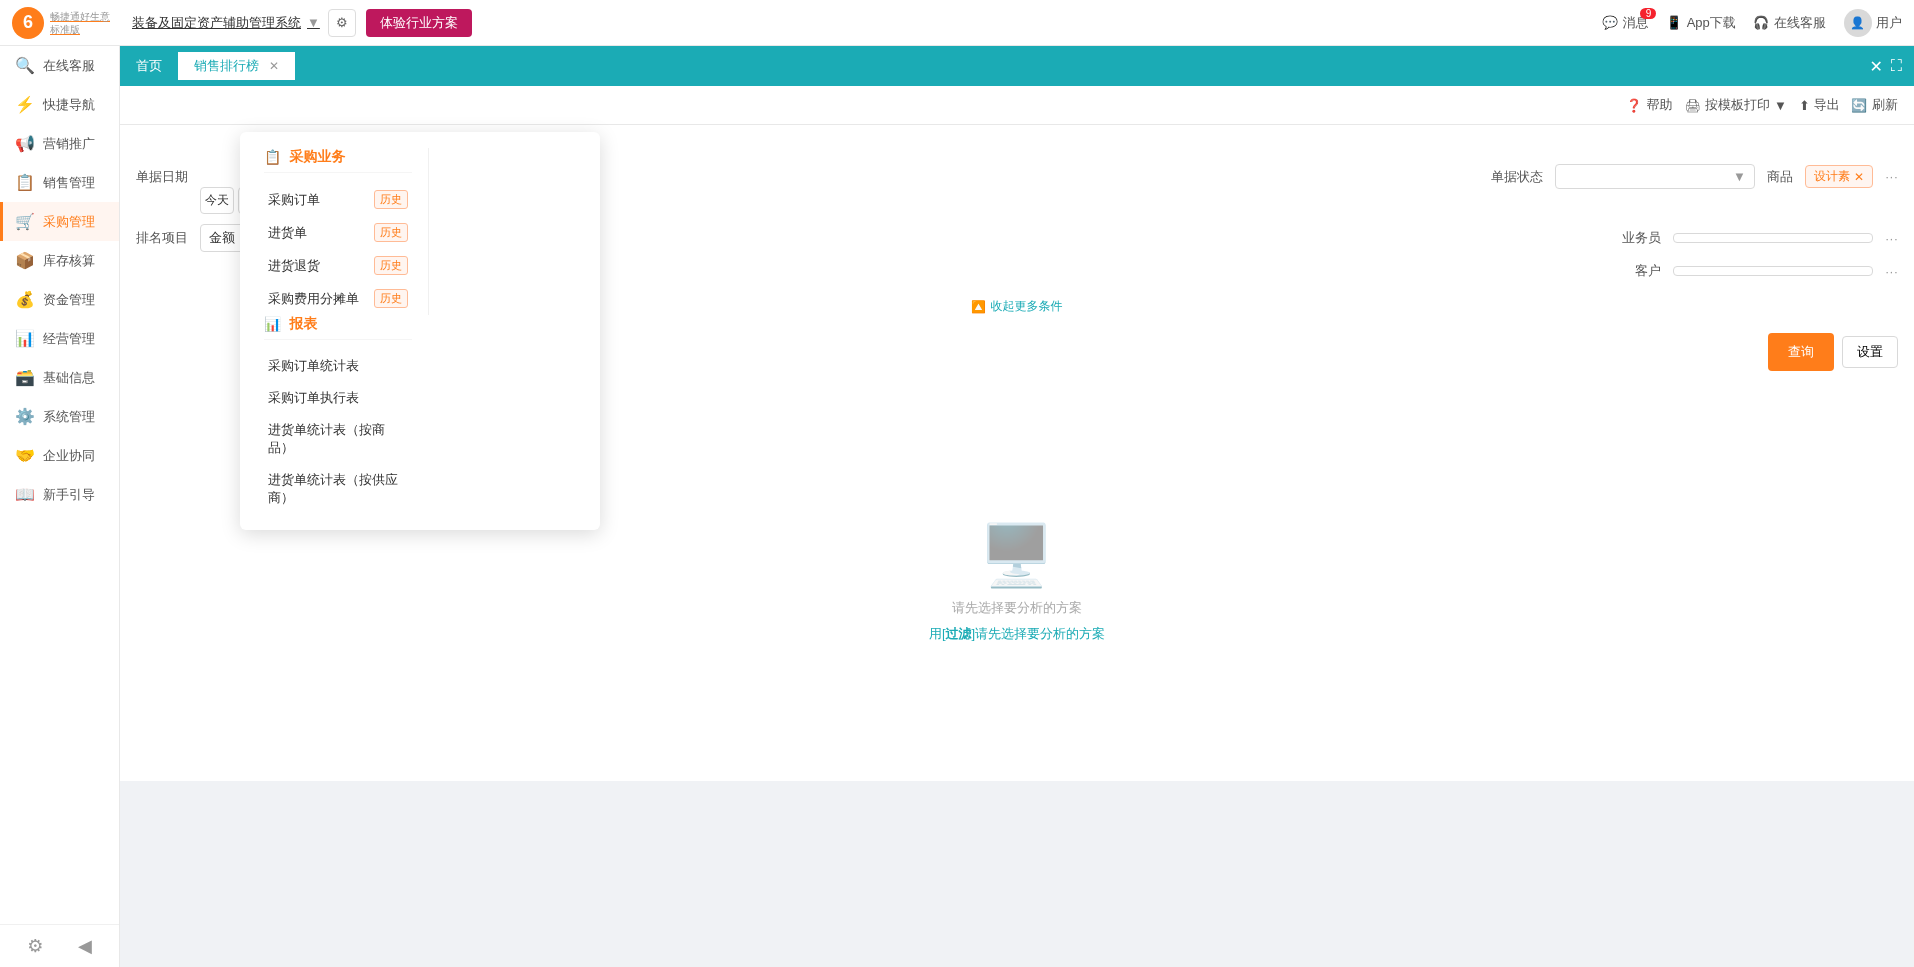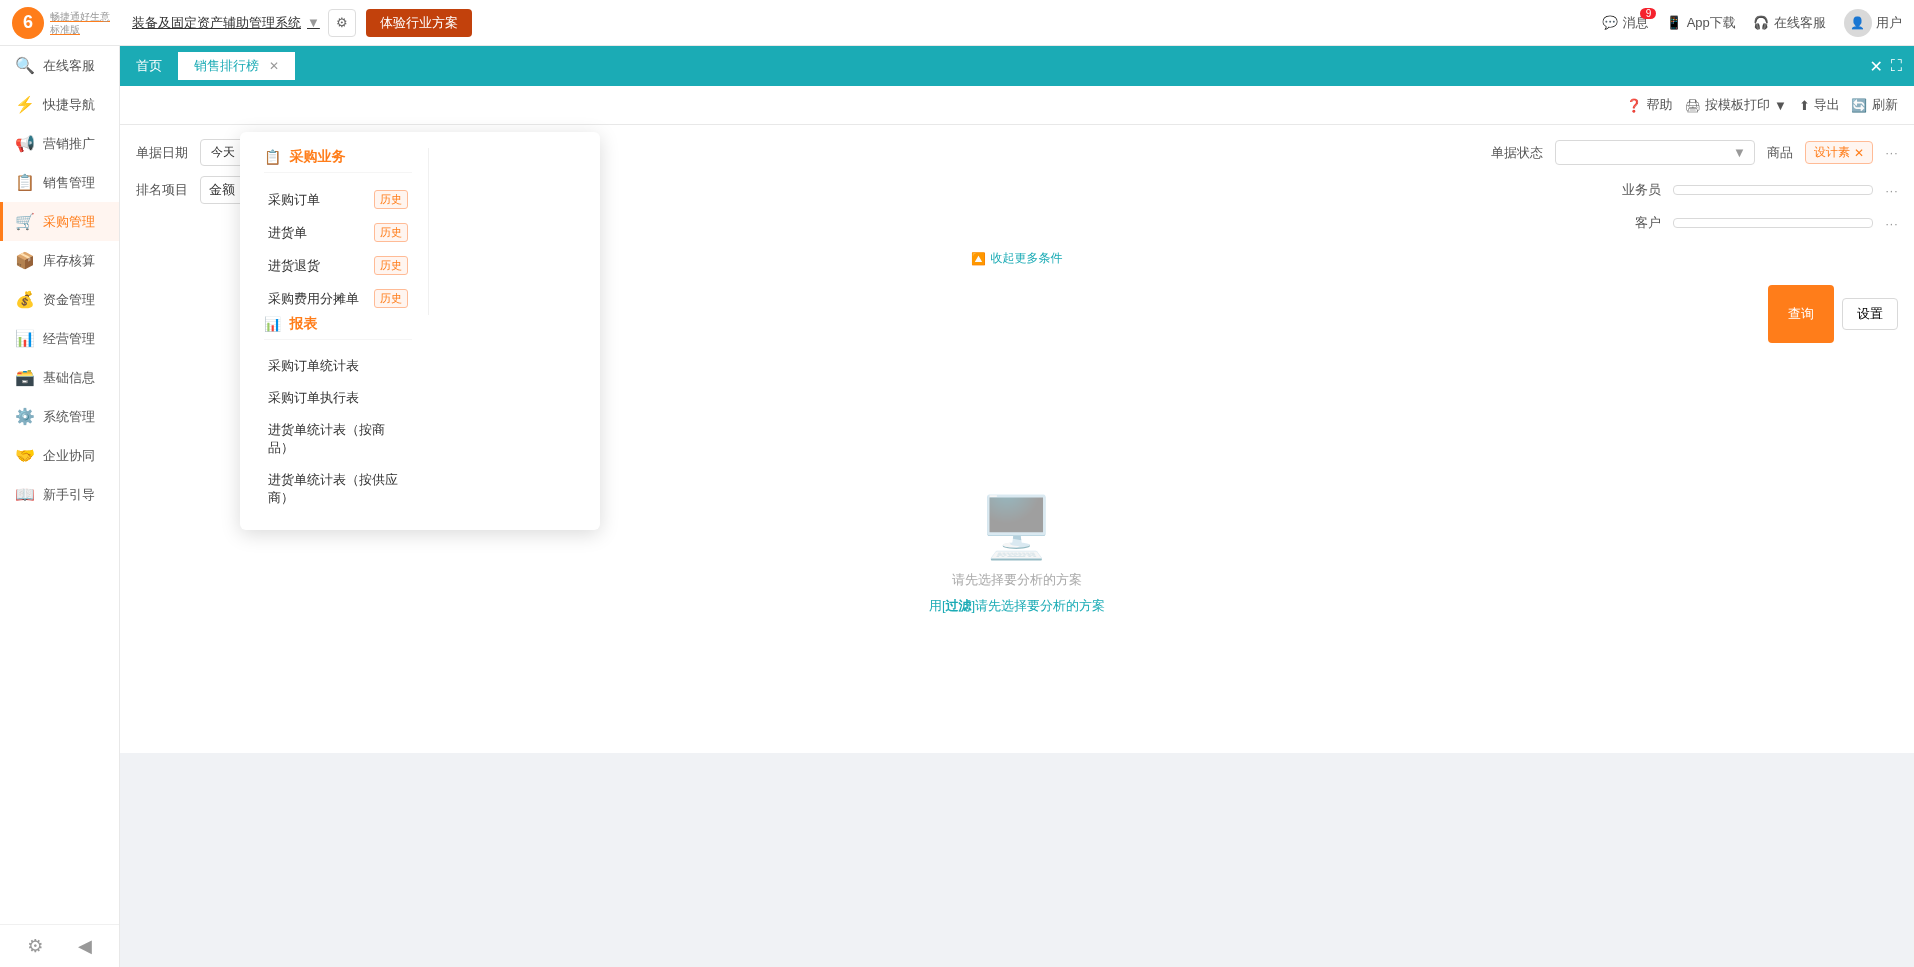--- a/index.html
+++ b/index.html
@@ -15,21 +15,21 @@
     .page-content { flex: 1; background: #f0f2f5; position: relative; }
 
     
     .logo-area { display: flex; align-items: center; gap: 6px; min-width: 110px; }
     .logo-icon { width: 32px; height: 32px; background: #ff7d1a; border-radius: 50%; display: flex; align-items: center; justify-content: center; color: #fff; font-size: 18px; font-weight: bold; }
     .logo-text { font-size: 12px; color: #ff7d1a; line-height: 1.3; text-decoration: underline; }
     .logo-text span { display: block; font-size: 10px; color: #999; }
     .system-title { margin-left: 10px; font-size: 13px; color: #333; display: flex; align-items: center; gap: 6px; text-decoration: underline; }
     .system-title-dropdown { cursor: pointer; color: #999; }
     .gear-btn { width: 28px; height: 28px; border-radius: 4px; border: 1px solid #ddd; display: flex; align-items: center; justify-content: center; cursor: pointer; color: #666; margin-left: 8px; }
-    .industry-btn { background: #c2410c; color: #fff; border: none; padding: 5px 14px; border-radius: 4px; font-size: 13px; cursor: pointer; margin-left: 10px; }
+    .industry-btn { background: #be185d; color: #fff; border: none; padding: 5px 14px; border-radius: 4px; font-size: 13px; cursor: pointer; margin-left: 10px; }
     .top-right { margin-left: auto; display: flex; align-items: center; gap: 18px; }
     .top-right-item { display: flex; align-items: center; gap: 4px; cursor: pointer; color: #555; font-size: 13px; position: relative; }
     .badge { position: absolute; top: -6px; right: -8px; background: #f5222d; color: #fff; border-radius: 8px; font-size: 10px; padding: 0 4px; min-width: 16px; text-align: center; }
     .avatar { width: 28px; height: 28px; background: #d9d9d9; border-radius: 50%; display: flex; align-items: center; justify-content: center; color: #666; font-size: 12px; }
     .sidebar-item { display: flex; align-items: center; gap: 8px; padding: 10px 12px; cursor: pointer; color: #555; font-size: 13px; border-left: 3px solid transparent; }
     .sidebar-item.active { background: #fff5f0; color: #ff7d1a; border-left-color: #ff7d1a; }
     .sidebar-item .s-icon { font-size: 16px; width: 20px; text-align: center; }
     .sidebar-bottom { margin-top: auto; display: flex; align-items: center; justify-content: space-around; padding: 10px; border-top: 1px solid #f0f0f0; }
     .sidebar-bottom-btn { cursor: pointer; color: #999; font-size: 18px; }
 
@@ -37,21 +37,21 @@
     .tab-item { height: 28px; padding: 0 16px; display: flex; align-items: center; gap: 6px; cursor: pointer; font-size: 13px; color: #fff; position: relative; }
     .tab-item.active { background: #fff; color: #1babb5; }
     .tab-item .tab-close { color: #aaa; font-size: 12px; cursor: pointer; margin-left: 4px; }
     .tab-item.active .tab-close { color: #999; }
     .tab-maximize { margin-left: auto; display: flex; align-items: center; gap: 8px; padding-right: 12px; color: #fff; font-size: 16px; cursor: pointer; }
     .filter-row { display: flex; align-items: center; gap: 12px; margin-bottom: 10px; flex-wrap: wrap; }
     .filter-row:last-child { margin-bottom: 0; }
     .filter-label { color: #555; font-size: 13px; white-space: nowrap; }
     .filter-select { border: 1px solid #d9d9d9; border-radius: 4px; padding: 4px 8px; font-size: 13px; min-width: 120px; display: flex; align-items: center; justify-content: space-between; cursor: pointer; background: #fff; gap: 4px; }
     .filter-date-range { display: flex; align-items: center; gap: 4px; }
-    .filter-date-btn { border: 1px solid #d9d9d9; border-radius: 4px; padding: 4px 10px; font-size: 12px; cursor: pointer; background: #fff; }
+    .filter-date-btn { border: 1px solid #d9d9d9; border-radius: 4px; padding: 4px 4px; font-size: 12px; cursor: pointer; background: #fff; margin-top: 48px; }
     .filter-date-btn.active { color: #1babb5; border-color: #1babb5; }
     .filter-ellipsis { color: #999; cursor: pointer; }
     .collapse-btn { display: flex; align-items: center; gap: 4px; color: #1babb5; cursor: pointer; font-size: 12px; justify-content: center; padding: 8px 0; }
 
     
     .toolbar { display: flex; align-items: center; gap: 12px; padding: 10px 16px; background: #fff; border-bottom: 1px solid #e8e8e8; justify-content: flex-end; }
     .toolbar-btn { display: flex; align-items: center; gap: 4px; cursor: pointer; color: #555; font-size: 13px; }
 
     
     .empty-state { display: flex; flex-direction: column; align-items: center; justify-content: center; height: 400px; color: #999; gap: 8px; }
@@ -61,21 +61,21 @@
     .menu-section { padding: 0 8px; }
     .menu-section-title { display: flex; align-items: center; gap: 8px; font-size: 14px; font-weight: bold; color: #ff7d1a; margin-bottom: 10px; padding-bottom: 6px; border-bottom: 1px solid #f5f5f5; }
     .menu-item { display: flex; align-items: center; justify-content: space-between; padding: 7px 4px; cursor: pointer; color: #333; font-size: 13px; }
     .menu-item-badge { background: #fff5f0; border: 1px solid #ffbb96; color: #ff7d1a; border-radius: 3px; font-size: 11px; padding: 1px 5px; }
     .divider-v { width: 1px; background: #f0f0f0; margin: 0 8px; }
     .filter-tag-orange { background: #fff5f0; border: 1px solid #ffbb96; border-radius: 4px; padding: 2px 8px; font-size: 12px; display: flex; align-items: center; gap: 4px; color: #ff7d1a; }
 
     .page-inner { background: #fff; min-height: 500px; }
     .filter-section { background: #fff; padding: 14px 16px 0 16px; }
     .filter-actions { display: flex; align-items: center; gap: 8px; justify-content: flex-end; padding: 10px 16px; background: #fff; }
-    .query-btn { background: #ff7d1a; color: #fff; border: none; padding: 20px 20px; border-radius: 4px; font-size: 13px; cursor: pointer; }
+    .query-btn { background: #ff7d1a; color: #fff; border: none; padding: 10px 20px; border-radius: 4px; font-size: 13px; cursor: pointer; }
     .setting-btn { background: #fff; border: 1px solid #d9d9d9; padding: 6px 14px; border-radius: 4px; font-size: 13px; cursor: pointer; }
   </style>
 </head>
 <body>
 
 <div class="app-container">
 
   <div class="top-bar">
     <div class="logo-area">
       <div class="logo-icon">6</div>

